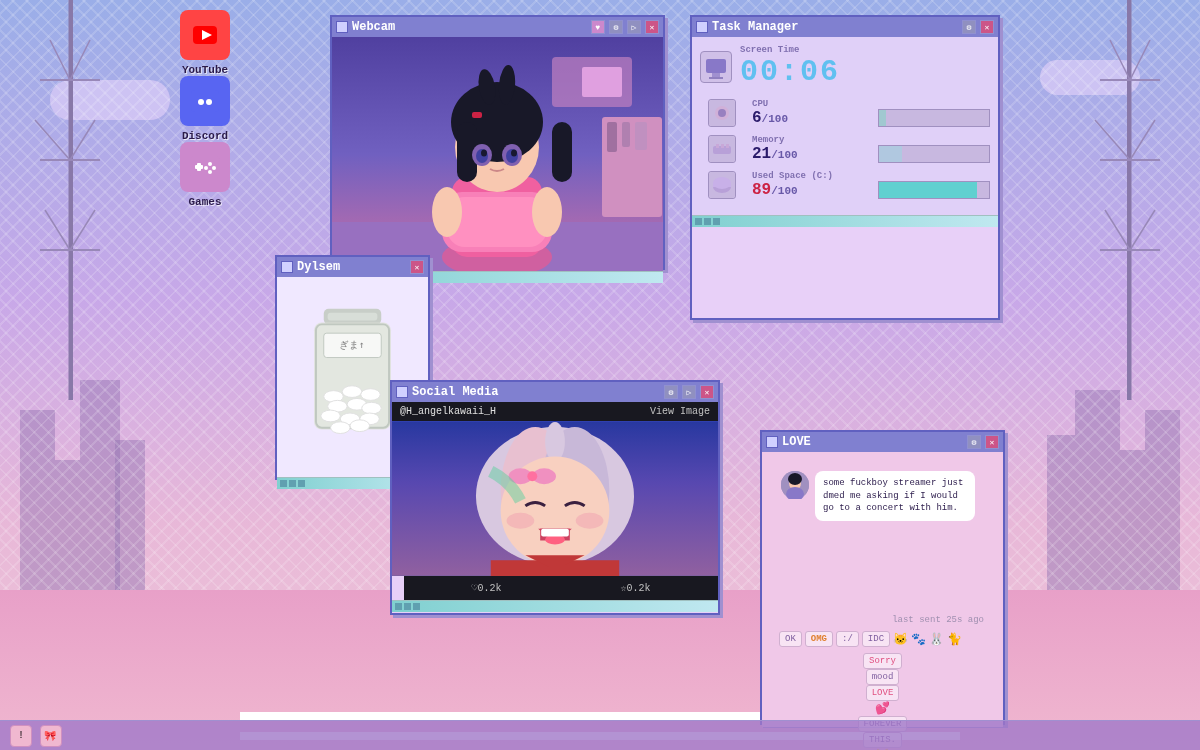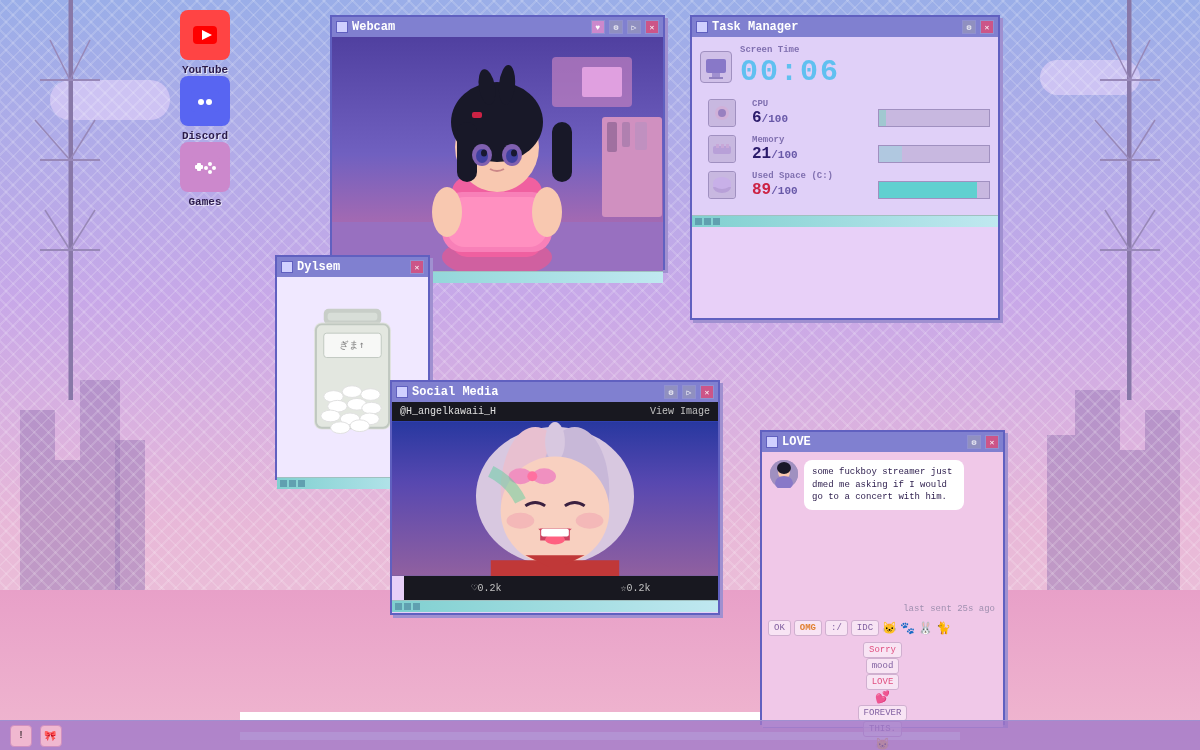--- a/index.html
+++ b/index.html
@@ -898,21 +898,21 @@
     </div>
   </div>
 
   <div class="window jine-window">
     <div class="window-titlebar">
       <div class="title-icon"></div>
       <span class="title-text">LOVE</span>
       <div class="window-btn gear">⚙</div>
       <div class="window-btn close">✕</div>
     </div>
-    <div style="background:#f0c8e8;height:275px;padding:0;">
+    <div style="background:#f0c8e8;height:275px;padding:11px;">
 
       <div class="jine-message-area">
         <div class="jine-avatar">
           <svg width="28" height="28" viewBox="0 0 28 28">
             <circle cx="14" cy="14" r="14" fill="#a090c0"></circle>
             <ellipse cx="14" cy="12" rx="6" ry="7" fill="#f8c8b0"></ellipse>
             <ellipse cx="14" cy="8" rx="7" ry="6" fill="#181828"></ellipse>
             <ellipse cx="14" cy="23" rx="9" ry="7" fill="#8878c8"></ellipse>
           </svg>
         </div>

